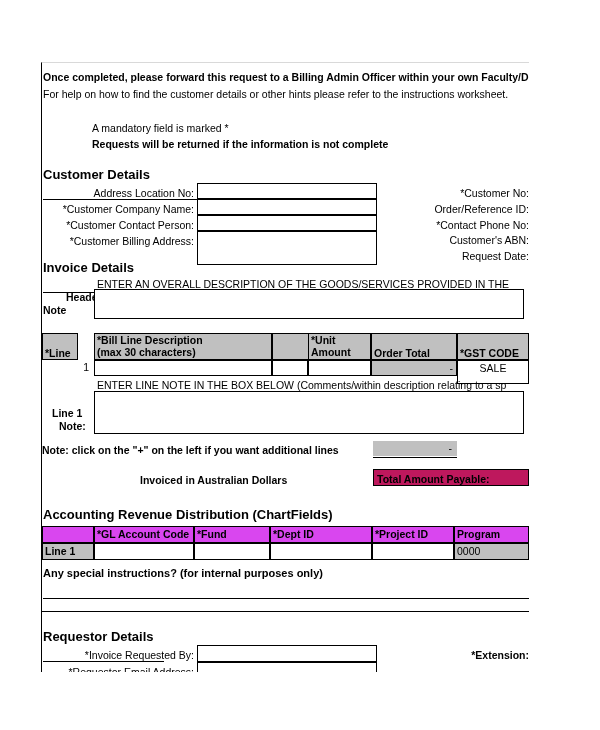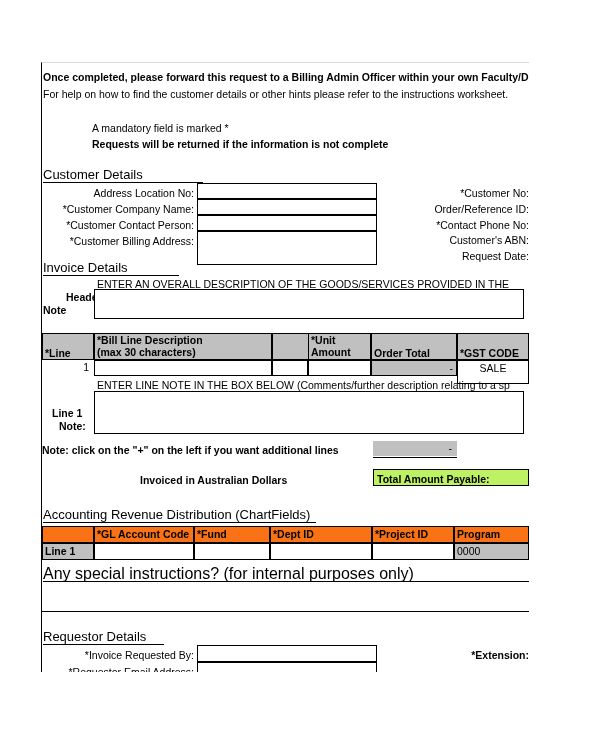--- a/index.html
+++ b/index.html
@@ -50,26 +50,26 @@
     color: #000;
     white-space: nowrap;
   }
   .b { font-weight: bold; }
   .r { text-align: right; }
 
   
   .sect {
     position: absolute;
     font-size: 13px;
-    font-weight: normal;
+    font-weight: bold;
     color: #000;
     white-space: nowrap;
     border-bottom: 1.5px solid #000;
     line-height: 15px;
-    padding-bottom: 0px;
+    padding-bottom: 17px;
   }
 
   
   .box {
     position: absolute;
     border: 1px solid #000;
     background: #fff;
     box-sizing: border-box;
   }
   .hline {
@@ -77,21 +77,21 @@
     border-top: 1px solid #000;
     height: 0;
   }
   .gray {
     position: absolute;
     background: #c0c0c0;
     box-sizing: border-box;
   }
   .grayline {
     position: absolute;
-    background: #bef264;
+    background: #be185d;
     border: 1px solid #000;
     box-sizing: border-box;
   }
 
   
   .tbl-head-cell {
     position: absolute;
     background: #c0c0c0;
     border: 1px solid #000;
     box-sizing: border-box;
@@ -111,21 +111,21 @@
     line-height: 14px;
     color: #000;
     padding: 0 3px;
     overflow: hidden;
   }
   .tbl-cell.grayfill { background: #c0c0c0; }
 
   
   .cf-head {
     position: absolute;
-    background: #f97316;
+    background: #d946ef;
     border: 1px solid #000;
     box-sizing: border-box;
     font-size: 10.5px;
     font-weight: bold;
     line-height: 14px;
     color: #000;
     padding: 0 2px;
     overflow: hidden;
   }
   .cf-cell {
@@ -175,21 +175,21 @@
 
       <div class="sect" style="left:1px; top:197px; width:136px;">Invoice Details</div>
 
       <div class="t" style="left:55px; top:215px;">ENTER AN OVERALL DESCRIPTION OF THE GOODS/SERVICES PROVIDED IN THE</div>
 
       <div class="t b" style="left:1px; top:228px;padding-left:23px;">Header</div>
       <div class="t b" style="left:1px; top:241px;">Note</div>
 
       <div class="box" style="left:52px; top:226px; width:430px; height:30px;"></div>
 
-      <div class="tbl-head-cell" style="left:0px; top:270px; width:52px; height:27px; padding-top:14px;">*Line</div>
+      <div class="tbl-head-cell" style="left:0px; top:270px; width:36px; height:27px; padding-top:14px;">*Line</div>
 
       <div class="tbl-head-cell" style="left:52px; top:270px; width:178px; height:27px;">
         <div>*Bill Line Description</div>
         <div>(max 30 characters)</div>
       </div>
 
       <div class="tbl-head-cell" style="left:230px; top:270px; width:36px; height:27px; padding-top:14px;padding-left:48px;">*Qty</div>
 
       <div class="tbl-head-cell" style="left:266px; top:270px; width:63px; height:27px;">
         <div>*Unit</div>
@@ -200,21 +200,21 @@
 
       <div class="tbl-head-cell" style="left:415px; top:270px; width:72px; height:27px; padding-top:14px;">*GST CODE</div>
 
       <div class="tbl-cell" style="left:0px; top:297px; width:52px; height:16px; border:none; text-align:right; padding-right:5px; font-weight:normal;">1</div>
       <div class="tbl-cell" style="left:52px; top:297px; width:178px; height:16px;"></div>
       <div class="tbl-cell" style="left:230px; top:297px; width:36px; height:16px;"></div>
       <div class="tbl-cell" style="left:266px; top:297px; width:63px; height:16px;"></div>
       <div class="tbl-cell grayfill" style="left:329px; top:297px; width:86px; height:16px; text-align:right;">-</div>
       <div class="tbl-cell" style="left:415px; top:297px; width:72px; height:24px; text-align:center;">SALE</div>
 
-      <div class="t" style="left:55px; top:316px;">ENTER LINE NOTE IN THE BOX BELOW  (Comments/further description relating to a sp</div>
+      <div class="t" style="left:55px; top:316px;">ENTER LINE NOTE IN THE BOX BELOW  (Comments/within description relating to a sp</div>
 
       <div class="t b" style="left:10px; top:344px;">Line 1</div>
       <div class="t b" style="left:17px; top:357px;text-align:right;">Note:</div>
 
       <div class="box" style="left:52px; top:328px; width:430px; height:43px;"></div>
 
       <div class="t b" style="left:0px; top:381px;">Note: click on the "+" on the left if you want additional lines</div>
 
       <div class="gray" style="left:331px; top:378px; width:84px; height:15px;">
         <div class="t" style="left:0; top:1px; width:79px; text-align:right;">-</div>
@@ -236,21 +236,21 @@
       <div class="cf-head" style="left:330px; top:463px; width:82px; height:17px;">*Project ID</div>
       <div class="cf-head" style="left:412px; top:463px; width:75px; height:17px;">Program</div>
 
       <div class="cf-cell hdrow" style="left:0px; top:480px; width:52px; height:17px;">Line 1</div>
       <div class="cf-cell" style="left:52px; top:480px; width:100px; height:17px;"></div>
       <div class="cf-cell" style="left:152px; top:480px; width:76px; height:17px;"></div>
       <div class="cf-cell" style="left:228px; top:480px; width:102px; height:17px;"></div>
       <div class="cf-cell" style="left:330px; top:480px; width:82px; height:17px;"></div>
       <div class="cf-cell hdrow" style="left:412px; top:480px; width:75px; height:17px; font-weight:normal;">0000</div>
 
-      <div class="sect" style="left:1px; top:503px; width:486px; font-size:16px;">Any special instructions? (for internal purposes only)</div>
+      <div class="sect" style="left:1px; top:503px; width:486px; font-size:11px;">Any special instructions? (for internal purposes only)</div>
 
       <div class="hline" style="left:0px; top:548px; width:487px;"></div>
       <div style="position:absolute; left:0px; top:523px; width:487px; height:26px;"></div>
 
       <div class="sect" style="left:1px; top:566px; width:121px;">Requestor Details</div>
 
       <div class="t r" style="left:0px; top:586px; width:152px;">*Invoice Requested By:</div>
       <div class="box" style="left:155px; top:582px; width:180px; height:17px;"></div>
 
       <div class="t r" style="left:330px; top:586px; width:157px;font-weight:bold;">*Extension:</div>

